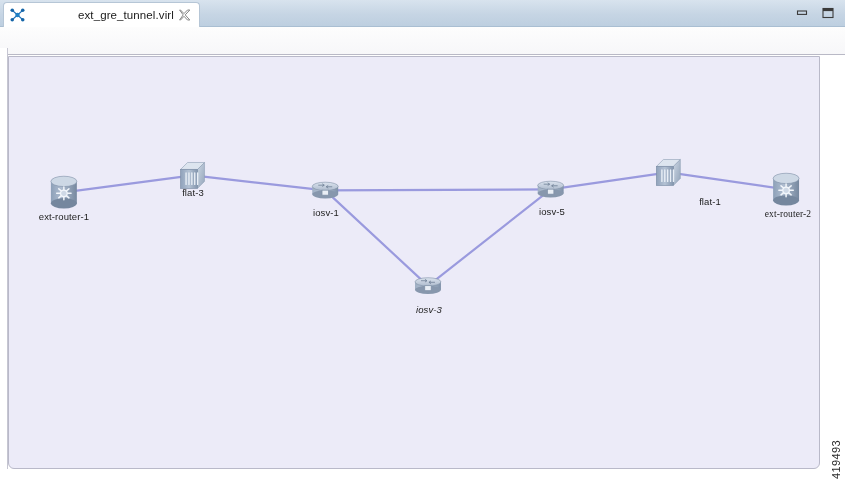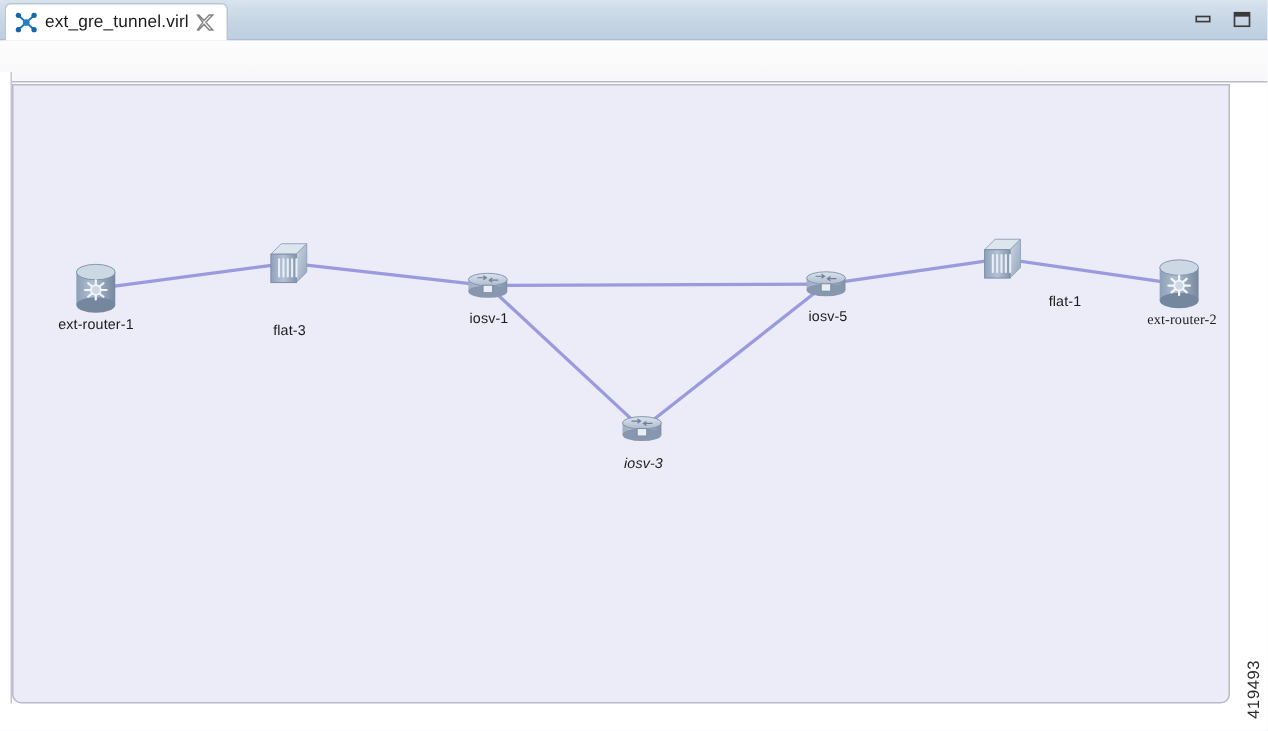--- a/index.html
+++ b/index.html
@@ -48,20 +48,21 @@
     display: flex;
     align-items: center;
     gap: 5px;
     box-sizing: border-box;
   }
   #editor-tab .tab-title {
     font-size: 11.5px;
     color: #1a1a1a;
     white-space: nowrap;
     letter-spacing: 0.1px;
+    margin-left: 48px;
   }
   .tab-topology-icon {
     width: 15px; height: 14px;
     display: block;
     flex: 0 0 auto;
   }
   .tab-close {
     width: 12px; height: 12px;
     display: block;
     flex: 0 0 auto;
@@ -300,21 +301,21 @@
             <g stroke="#6e7f96" stroke-width="0.8" fill="none">
               <path d="M-7 -5.2 L-1 -5.2 M-3 -6.6 L-1 -5.2 L-3 -3.8"></path>
               <path d="M7 -3.6 L1 -3.6 M3 -5 L1 -3.6 L3 -2.2"></path>
             </g>
             <rect x="-3.2" y="-0.2" width="6.4" height="5" fill="#e9eef5" stroke="#7e8fa6" stroke-width="0.7"></rect>
           </g>
         </g>
     </svg>
     <div id="labels-layer">
         <div class="node-label" style="left: 55px; top: 154px;">ext-router-1</div>
-        <div class="node-label" style="left: 184px; top: 158px;">flat-3</div>
+        <div class="node-label" style="left: 184px; top: 130px;">flat-3</div>
         <div class="node-label" style="left: 317px; top: 150px;">iosv-1</div>
         <div class="node-label" style="left: 543px; top: 149px;">iosv-5</div>
         <div class="node-label" style="left: 661px; top: 139px; margin-left: 40px;">flat-1</div>
         <div class="node-label" style="left: 779px; top: 152px; font-family: Liberation Serif, serif;">ext-router-2</div>
         <div class="node-label" style="left: 420px; top: 247px; font-style: italic;">iosv-3</div>
       </div>
   </div>
 
   <div id="doc-number">419493</div>
 </div>

